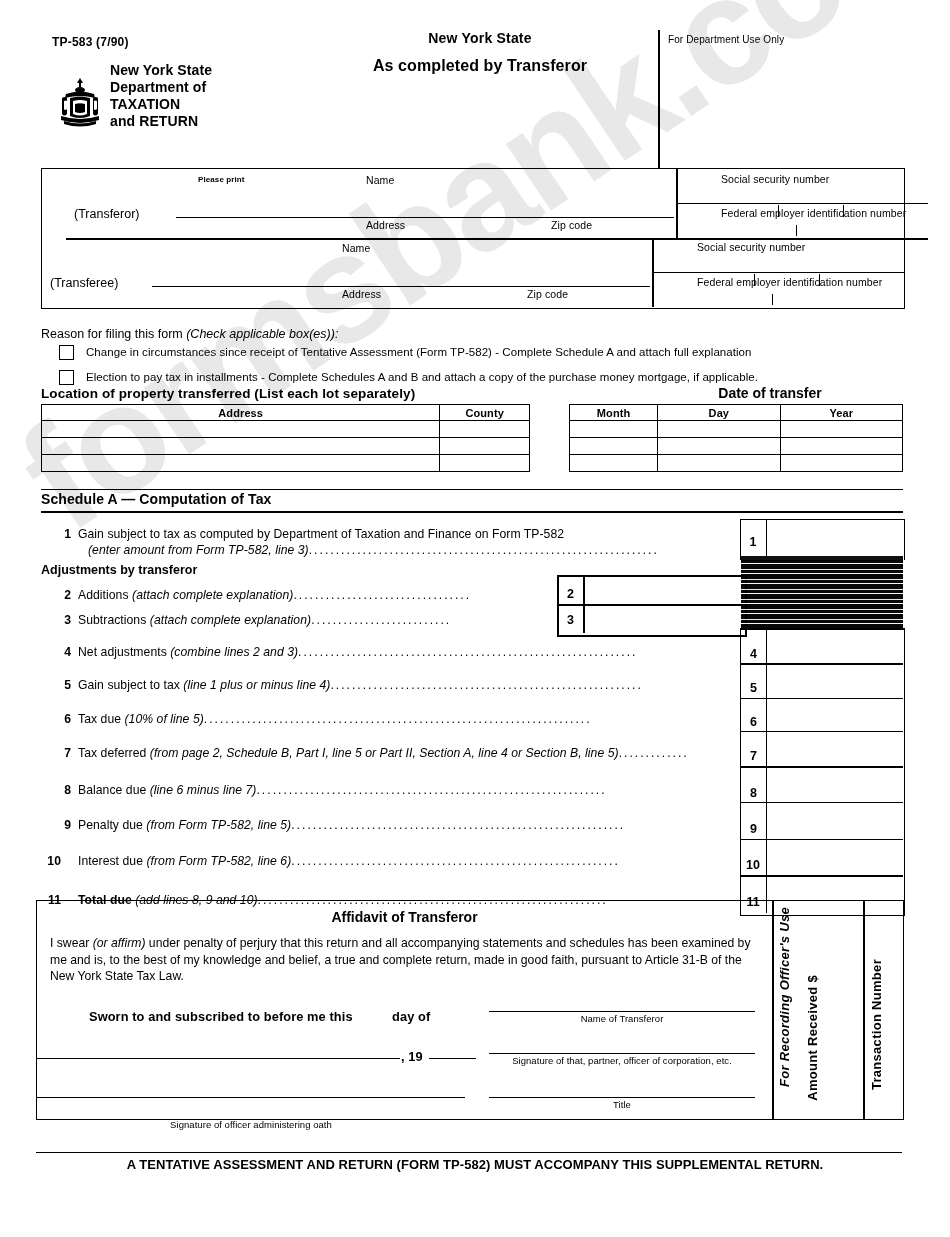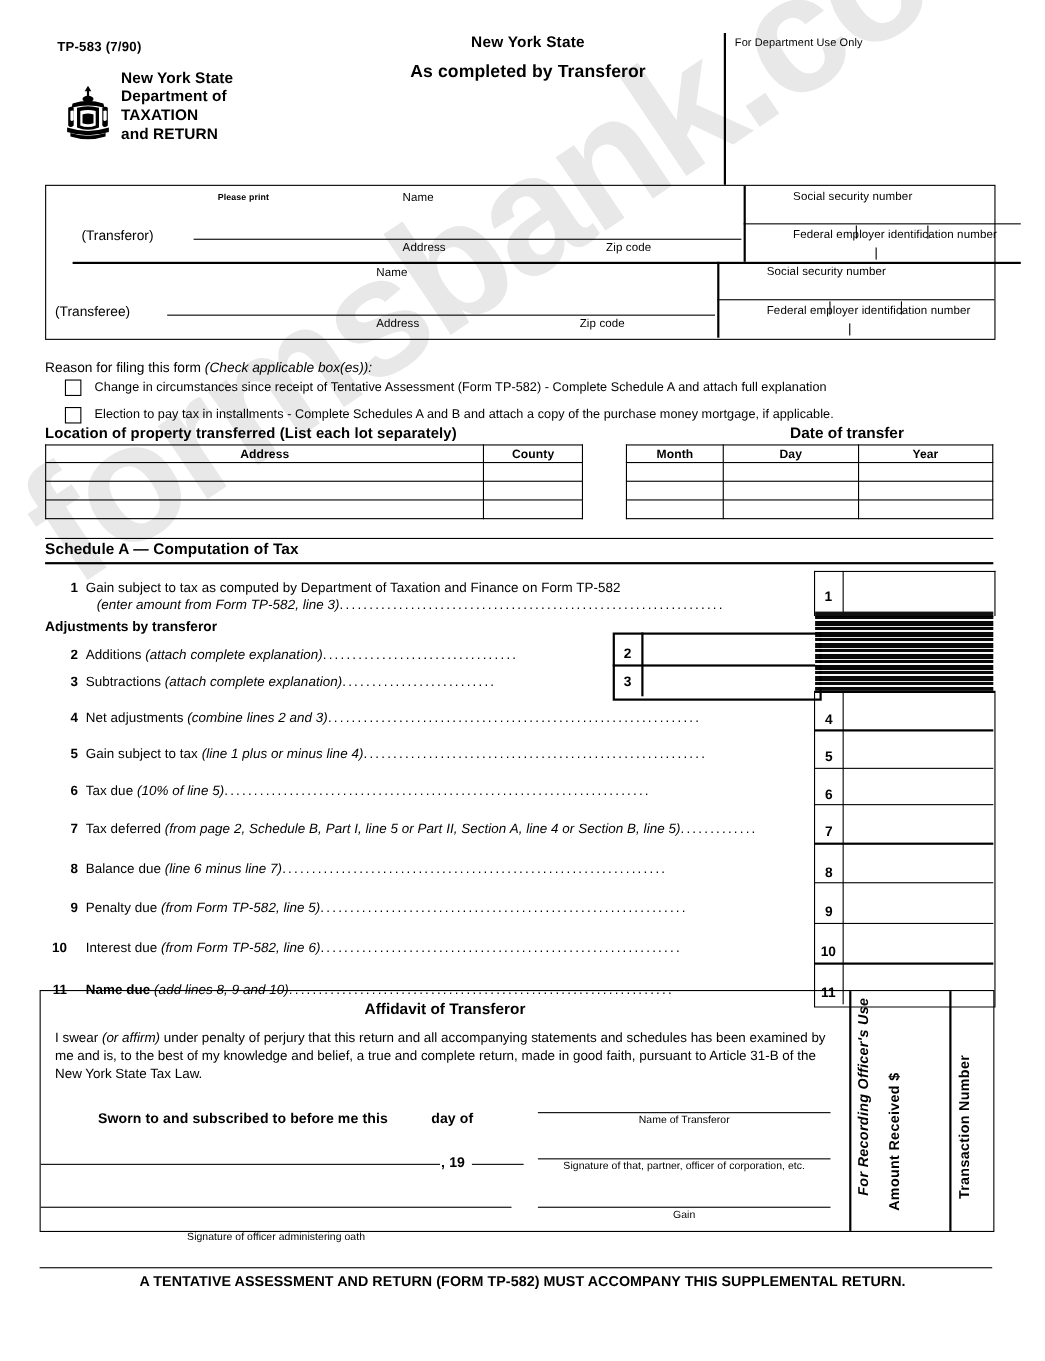--- a/index.html
+++ b/index.html
@@ -305,21 +305,21 @@
       <span style="margin-left:37px;">Penalty due </span><i>(from Form TP-582, line 5)</i><span class="dots">..............................................................</span>
     </div>
 
     <div class="ln" style="left:41px;top:854px;">
       <span class="num" style="left:0px;top:0;">10</span>
       <span style="margin-left:37px;">Interest due </span><i>(from Form TP-582, line 6)</i><span class="dots">.............................................................</span>
     </div>
 
     <div class="ln" style="left:41px;top:893px;font-weight:bold;">
       <span class="num" style="left:0px;top:0;">11</span>
-      <span style="margin-left:37px;">Name due </span><i style="font-weight:normal;">(add lines 8, 9 and 10)</i><span class="dots" style="font-weight:normal;">.................................................................</span>
+      <span style="margin-left:37px;">Total due </span><i style="font-weight:normal;">(add lines 8, 9 and 10)</i><span class="dots" style="font-weight:normal;">.................................................................</span>
     </div>
 
     <div style="position:absolute;left:740px;top:519px;width:163px;height:40px;border:1.6px solid #000;border-bottom:none;"></div>
     <div style="position:absolute;left:766px;top:519px;width:1.3px;height:40px;background:#000;"></div>
     <div class="boxnum" style="left:742px;top:535px;width:22px;">1</div>
 
     <div style="position:absolute;left:557px;top:575px;width:186px;height:58px;border:2px solid #000;"></div>
     <div style="position:absolute;left:583px;top:575px;width:1.6px;height:58px;background:#000;"></div>
     <div style="position:absolute;left:557px;top:604px;width:186px;height:1.6px;background:#000;"></div>
     <div class="boxnum" style="left:559px;top:587px;width:23px;">2</div>
@@ -368,21 +368,21 @@
       <div class="sigrule" style="left:0px;top:196px;width:428px;"></div>
       <div class="sigcap" style="left:0px;top:198px;width:428px;margin-top:20px;">Signature of officer administering oath</div>
 
       <div class="sigrule" style="left:452px;top:110px;width:266px;"></div>
       <div class="sigcap" style="left:452px;top:112px;width:266px;">Name of Transferor</div>
 
       <div class="sigrule" style="left:452px;top:152px;width:266px;"></div>
       <div class="sigcap" style="left:438px;top:154px;width:294px;">Signature of that, partner, officer of corporation, etc.</div>
 
       <div class="sigrule" style="left:452px;top:196px;width:266px;"></div>
-      <div class="sigcap" style="left:452px;top:198px;width:266px;">Gain</div>
+      <div class="sigcap" style="left:452px;top:198px;width:266px;">Title</div>
 
       <div class="vtext" style="left:740px;top:6px;">For Recording Officer's Use</div>
       <div class="vtext plain" style="left:768px;top:74px;">Amount Received $</div>
       <div class="vtext plain" style="left:832px;top:58px;">Transaction Number</div>
     </div>
 
     <div id="bottom-rule"></div>
     <div id="bottom-note">A TENTATIVE ASSESSMENT AND RETURN (FORM TP-582) MUST ACCOMPANY THIS SUPPLEMENTAL RETURN.</div>
 
   </div>

